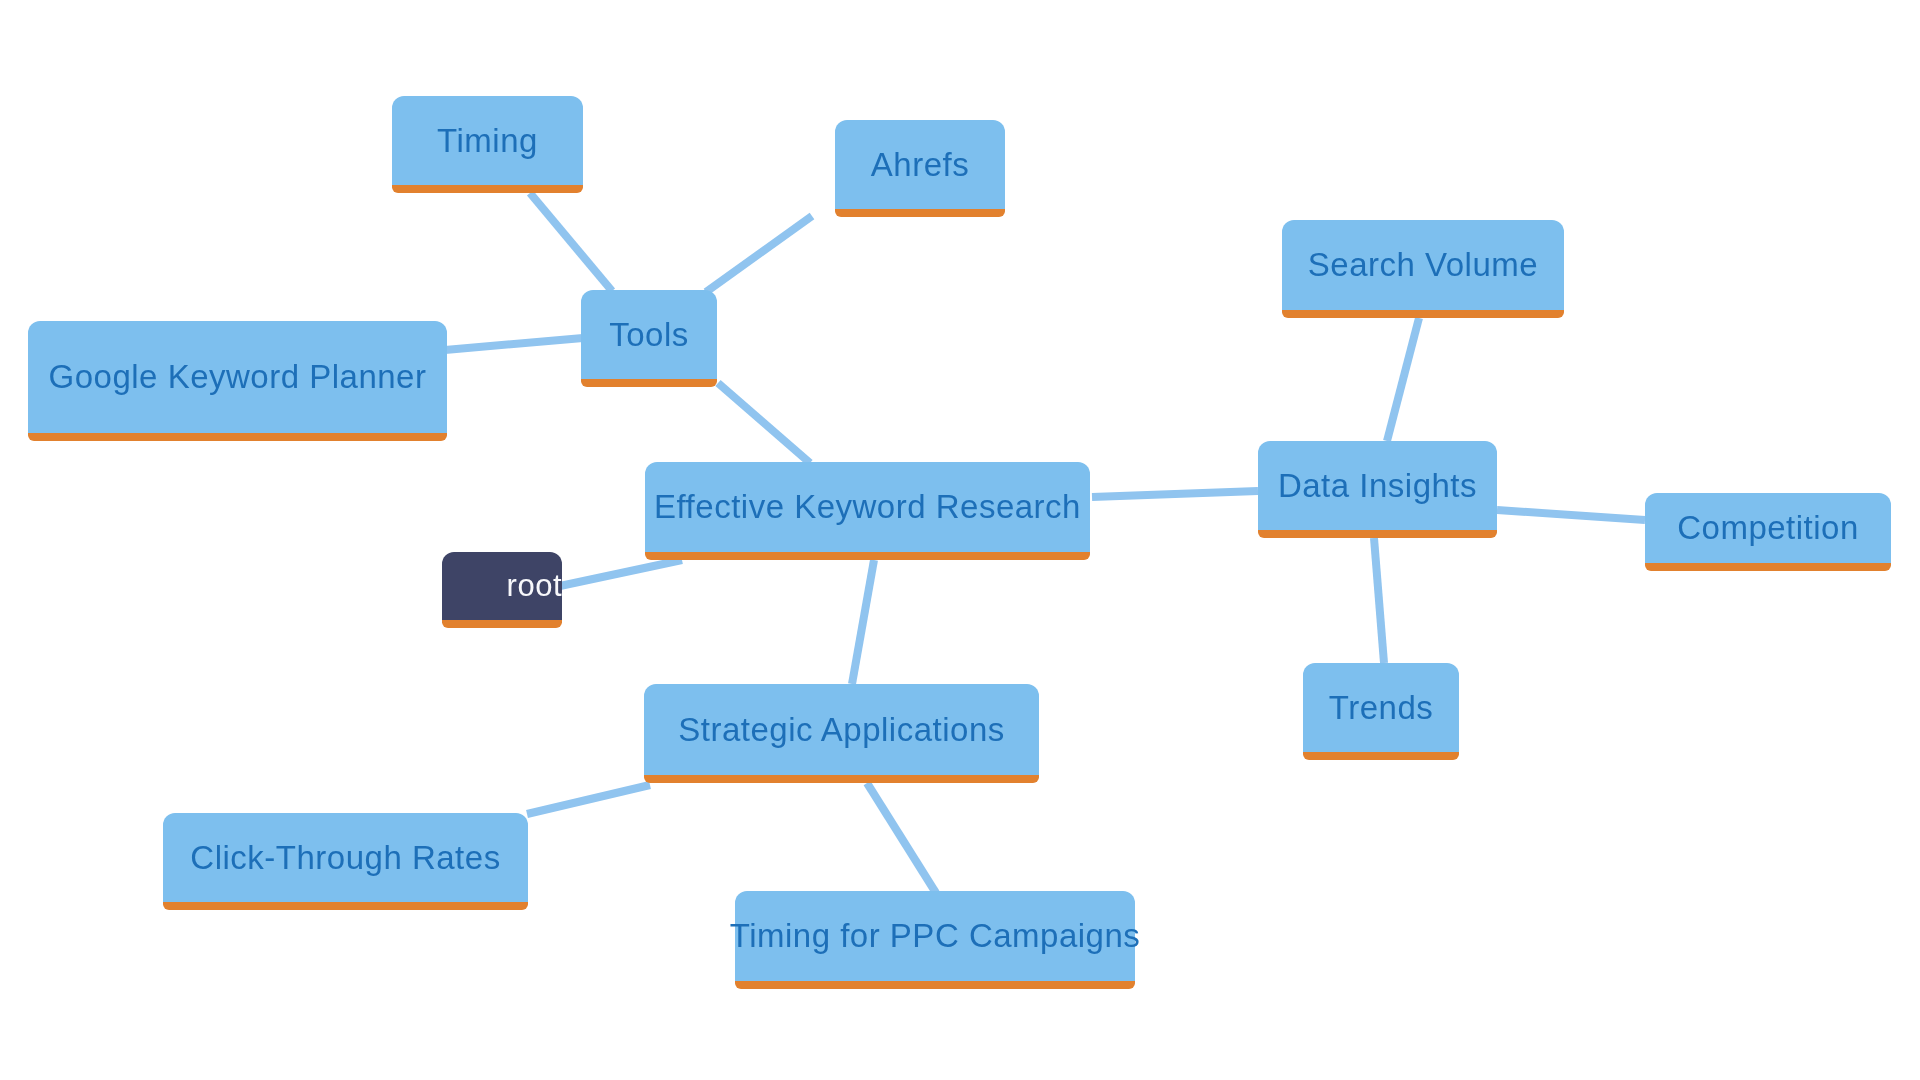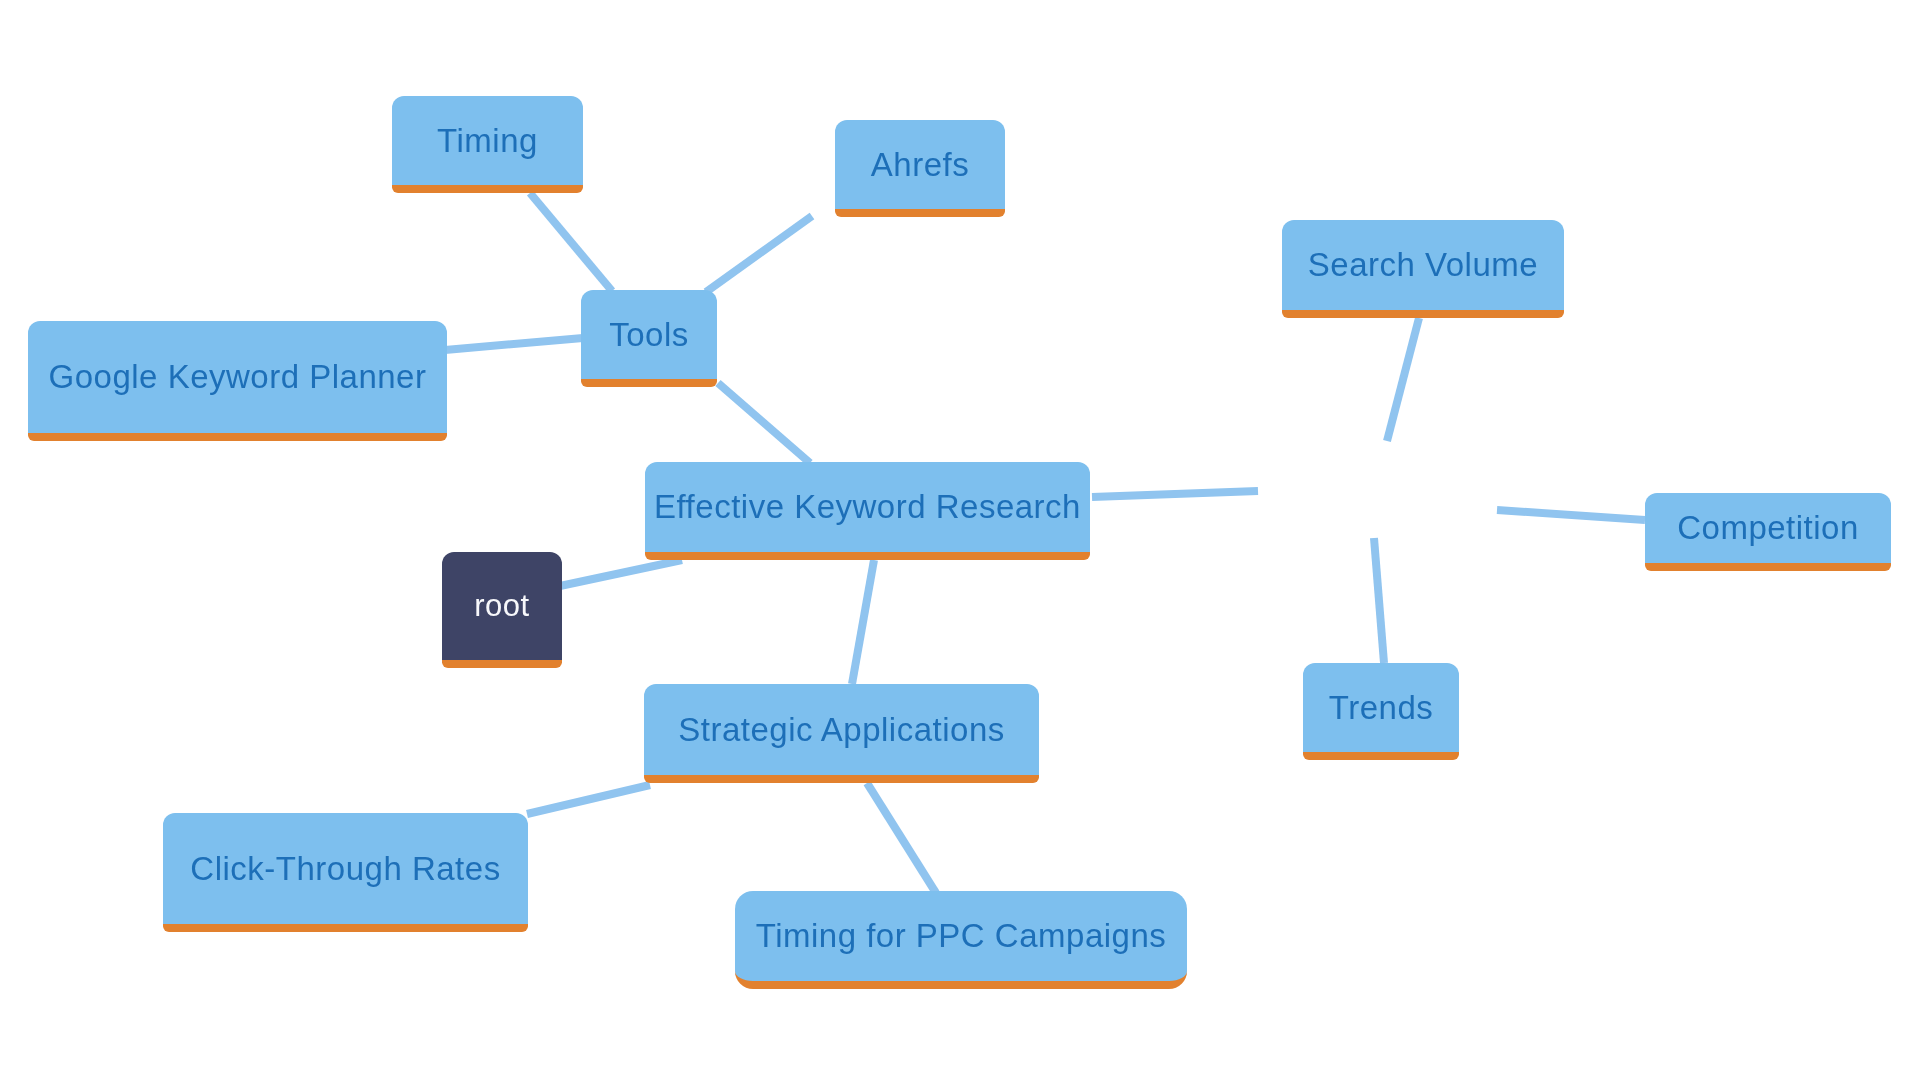--- a/index.html
+++ b/index.html
@@ -89,38 +89,41 @@
   </div>
 
   <div class="node" style="left:1282px; top:220px; width:282px; height:98px;">
     <span class="label">Search Volume</span>
   </div>
 
   <div class="node" style="left:645px; top:462px; width:445px; height:98px;">
     <span class="label">Effective Keyword Research</span>
   </div>
 
+  <div class="node" style="left:1258px; top:441px; width:239px; height:97px;">
+    <span class="label">Data Insights</span>
+  </div>
 
   <div class="node" style="left:1645px; top:493px; width:246px; height:78px;">
     <span class="label">Competition</span>
   </div>
 
-  <div class="node root-node" style="left:442px; top:552px; width:120px; height:116px;">
+  <div class="node root-node" style="left:442px; top:552px; width:120px; height:76px;justify-content:flex-end;">
     <span class="label">root</span>
   </div>
 
   <div class="node" style="left:1303px; top:663px; width:156px; height:97px;align-items:center;">
     <span class="label">Trends</span>
   </div>
 
   <div class="node" style="left:644px; top:684px; width:395px; height:99px;">
     <span class="label">Strategic Applications</span>
   </div>
 
-  <div class="node" style="left:163px; top:813px; width:365px; height:119px;">
+  <div class="node" style="left:163px; top:813px; width:365px; height:97px;">
     <span class="label">Click-Through Rates</span>
   </div>
 
-  <div class="node" style="left:735px; top:891px; width:452px; height:98px;border-radius:18px;">
+  <div class="node" style="left:735px; top:891px; width:400px; height:98px;">
     <span class="label">Timing for PPC Campaigns</span>
   </div>
 
 </div>
 
 </body></html>

